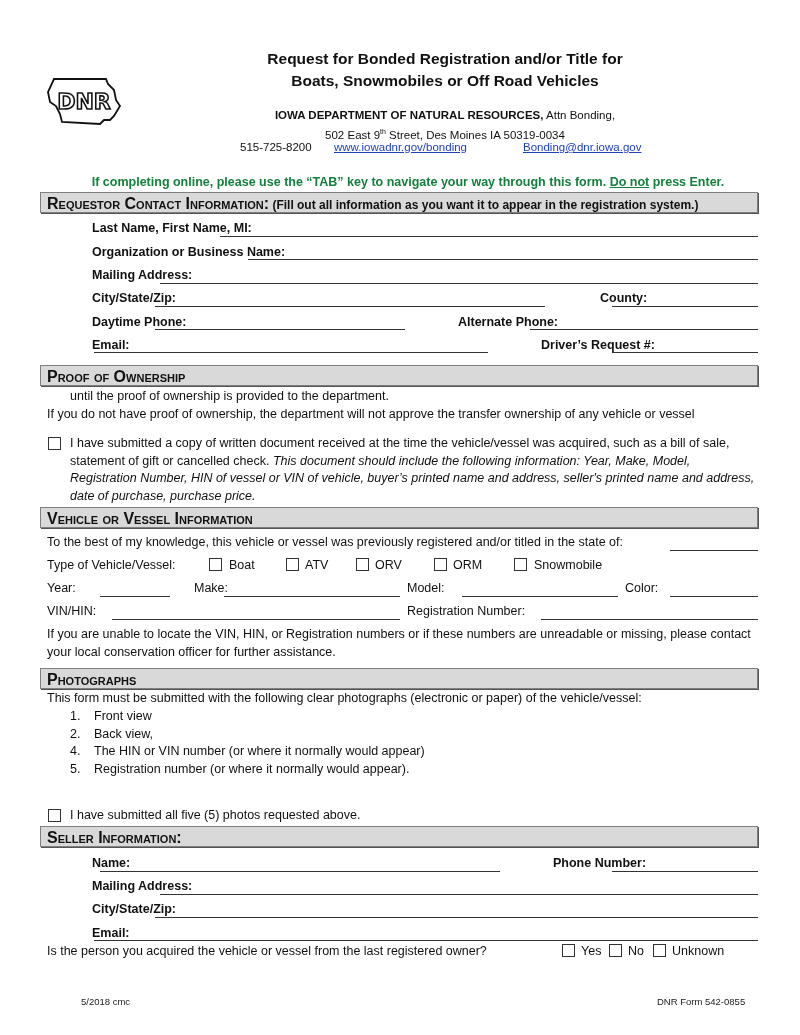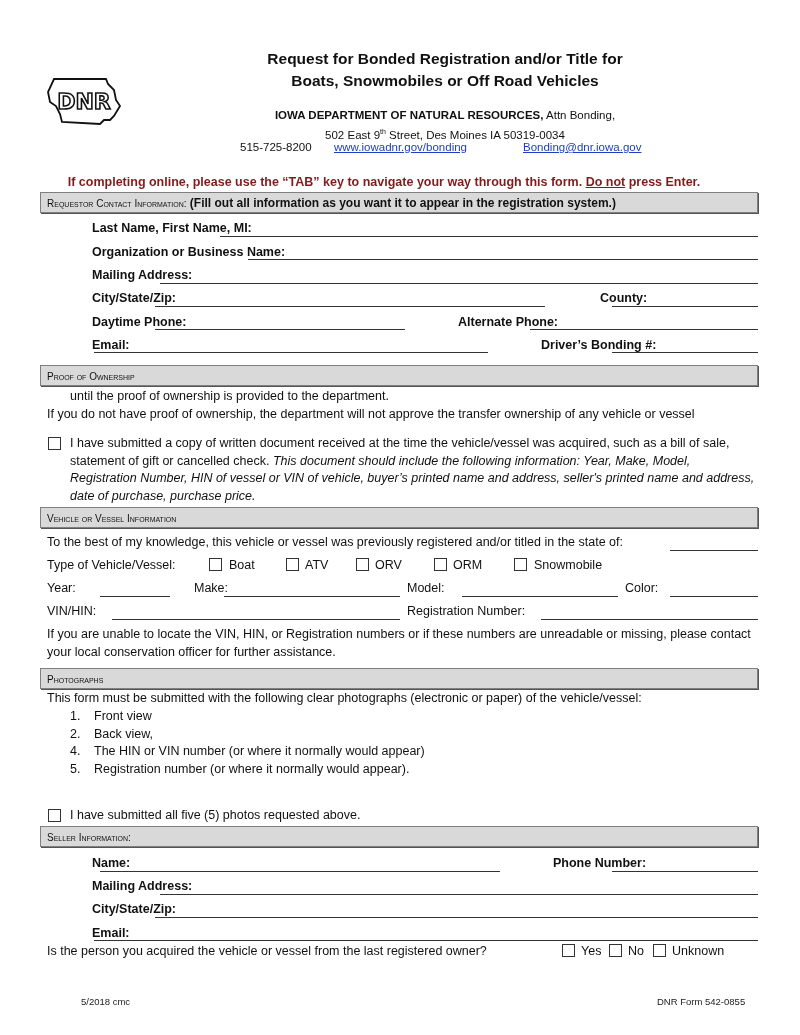--- a/index.html
+++ b/index.html
@@ -5,28 +5,28 @@
   html, body { margin: 0; padding: 0; background: #fff; }
   body {
     width: 800px; height: 1035px; position: relative; overflow: hidden;
     font-family: "Liberation Sans", sans-serif; color: #111;
   }
   .abs { position: absolute; }
   .bold { font-weight: bold; }
   .title { left: 190px; width: 510px; text-align: center; font-weight: bold; font-size: 15.5px; line-height: 22px; }
   .org { left: 190px; width: 510px; text-align: center; font-size: 11.5px; line-height: 15.5px; }
   .org a { color: #1f3fbf; text-decoration: underline; }
-  .warn { left: 24px; width: 720px; text-align: center; color: #7f1d1d; font-weight: bold; font-size: 12.5px; top: 175px; }
+  .warn { left: 48px; width: 720px; text-align: center; color: #15803d; font-weight: bold; font-size: 12.5px; top: 175px; }
   .warn u { text-decoration: underline; }
   .bar {
     left: 40px; width: 718px; height: 21px; background: #d9d9d9;
     border: 1px solid #7f7f7f; box-shadow: 1px 1px 0 #555;
     font-size: 12px; line-height: 21px; padding-left: 6px; box-sizing: border-box;
   }
-  .sc { font-variant: small-caps; font-weight: normal; font-size: 10px; }
+  .sc { font-variant: small-caps; font-weight: bold; font-size: 16px; }
   .line { border-bottom: 1px solid #333; height: 0; }
   .lbl { font-size: 12.5px; line-height: 15px; }
   .lblb { font-size: 12.5px; line-height: 15px; font-weight: bold; padding-left: 45px; }
   .cb { width: 13px; height: 13px; border: 1px solid #333; box-sizing: border-box; background: #fff; }
   .para { font-size: 12.5px; line-height: 17.5px; }
   .ital { font-style: italic; }
   .foot { font-size: 9.5px; color: #222; }
 </style>
 </head>
 <body>
@@ -75,21 +75,21 @@
 <div class="abs lblb" style="left:555px; top:291px;">County:</div>
 <div class="abs line" style="left:612px; top:306px; width:146px;"></div>
 
 <div class="abs lblb" style="left:47px; top:315px;">Daytime Phone:</div>
 <div class="abs line" style="left:155px; top:329px; width:250px;"></div>
 <div class="abs lblb" style="left:413px; top:315px;">Alternate Phone:</div>
 <div class="abs line" style="left:530px; top:329px; width:228px;"></div>
 
 <div class="abs lblb" style="left:47px; top:338px;">Email:</div>
 <div class="abs line" style="left:94px; top:352px; width:394px;"></div>
-<div class="abs lblb" style="left:496px; top:338px;">Driver’s Bonding #:</div>
+<div class="abs lblb" style="left:496px; top:338px;">Driver’s Request #:</div>
 <div class="abs line" style="left:612px; top:352px; width:146px;"></div>
 
 <div class="abs bar" style="top:365px;">
   <span class="sc">Proof of Ownership</span>
 </div>
 <div class="abs para" style="left:47px; top:388px; width:720px;">
   <div style="padding-left:23px;">until the proof of ownership is provided to the department.</div>
   <div>If you do not have proof of ownership, the department will not approve the transfer ownership of any vehicle or vessel</div>
 </div>
 

